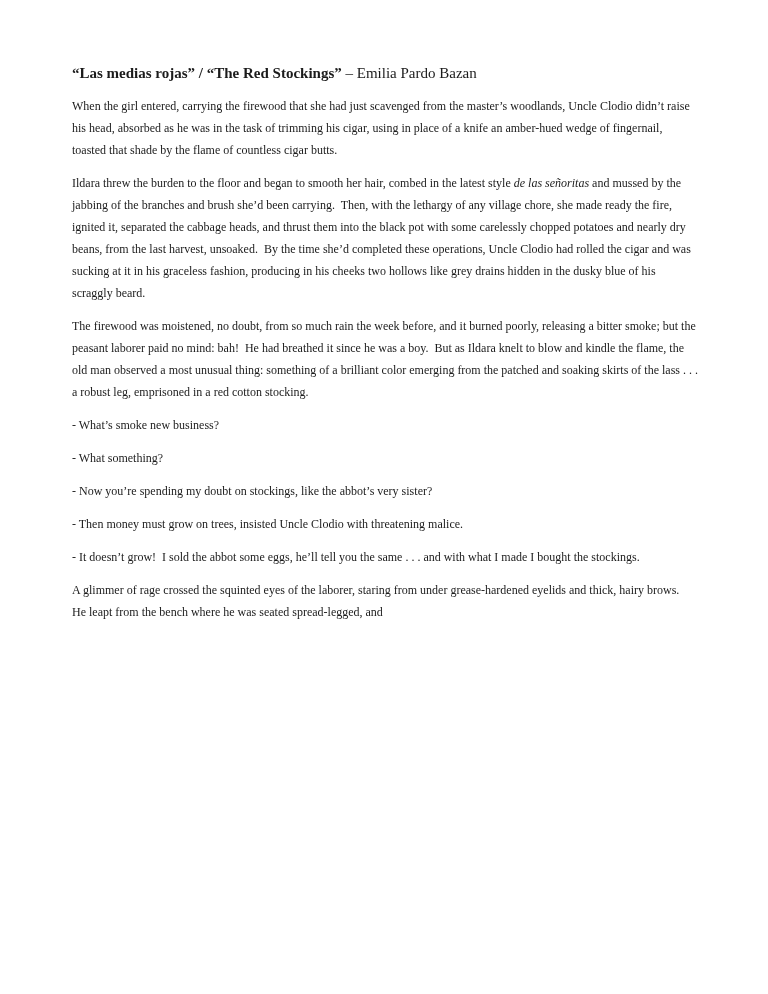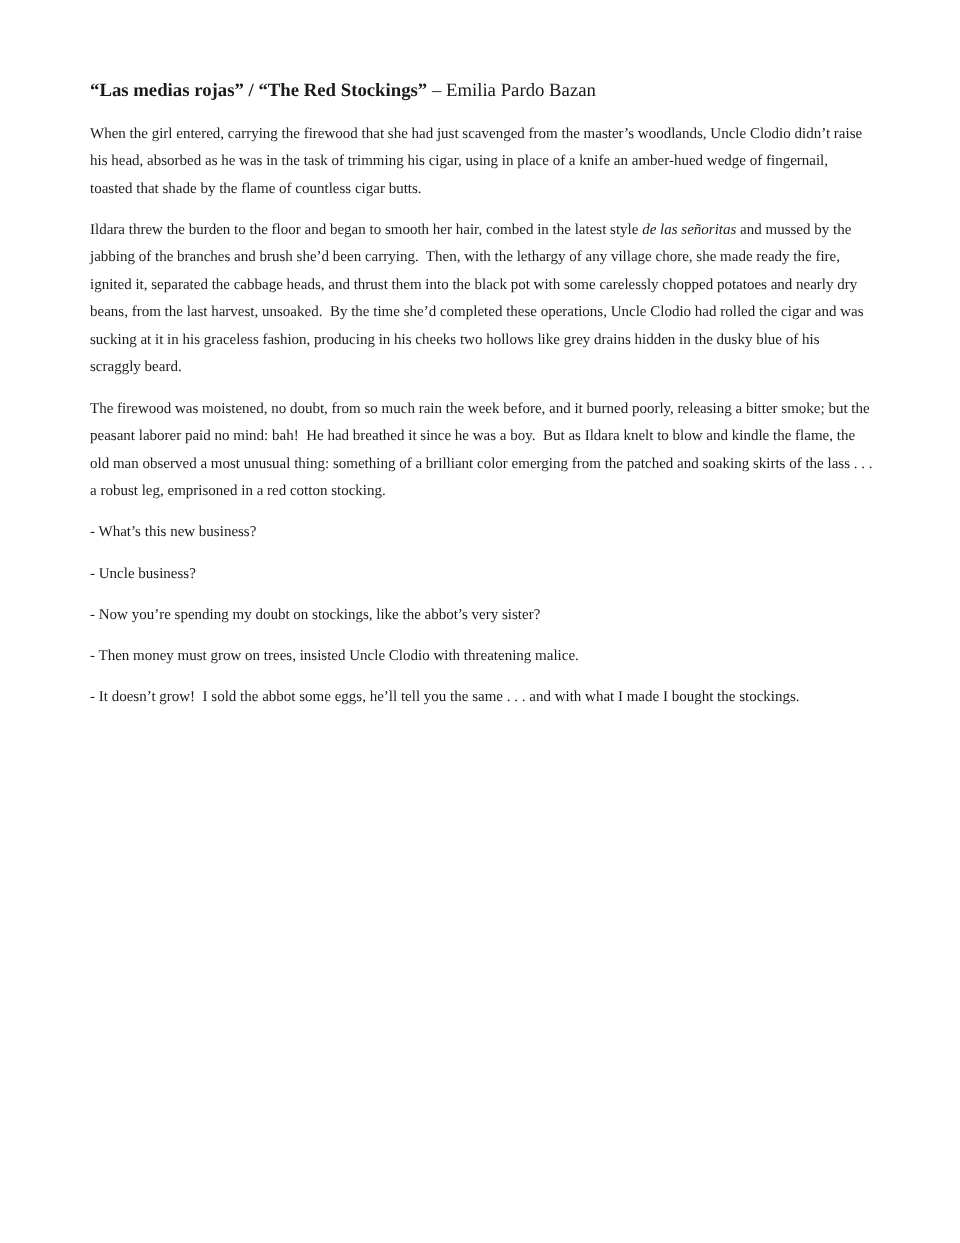--- a/index.html
+++ b/index.html
@@ -36,19 +36,20 @@
 </style>
 </head>
 <body>
 
 <div class="page">
   <p class="title"><span class="bold">“Las medias rojas” / “The Red Stockings”</span><span> – Emilia Pardo Bazan</span></p>
   <div id="paragraphs">
       <p class="para"><span>When the girl entered, carrying the firewood that she had just scavenged from the master’s woodlands, Uncle Clodio didn’t raise his head, absorbed as he was in the task of trimming his cigar, using in place of a knife an amber-hued wedge of fingernail, toasted that shade by the flame of countless cigar butts.</span></p>
       <p class="para"><span>Ildara threw the burden to the floor and began to smooth her hair, combed in the latest style </span><span class="italic">de las señoritas</span><span> and mussed by the jabbing of the branches and brush she’d been carrying.  Then, with the lethargy of any village chore, she made ready the fire, ignited it, separated the cabbage heads, and thrust them into the black pot with some carelessly chopped potatoes and nearly dry beans, from the last harvest, unsoaked.  By the time she’d completed these operations, Uncle Clodio had rolled the cigar and was sucking at it in his graceless fashion, producing in his cheeks two hollows like grey drains hidden in the dusky blue of his scraggly beard.</span></p>
       <p class="para"><span>The firewood was moistened, no doubt, from so much rain the week before, and it burned poorly, releasing a bitter smoke; but the peasant laborer paid no mind: bah!  He had breathed it since he was a boy.  But as Ildara knelt to blow and kindle the flame, the old man observed a most unusual thing: something of a brilliant color emerging from the patched and soaking skirts of the lass . . . a robust leg, emprisoned in a red cotton stocking.</span></p>
-      <p class="para"><span>- What’s this new business?</span></p>
-      <p class="para"><span>- Uncle business?</span></p>
+      <p class="para"><span>- What’s smoke new business?</span></p>
+      <p class="para"><span>- What something?</span></p>
       <p class="para"><span>- Now you’re spending my doubt on stockings, like the abbot’s very sister?</span></p>
       <p class="para"><span>- Then money must grow on trees, insisted Uncle Clodio with threatening malice.</span></p>
       <p class="para"><span>- It doesn’t grow!  I sold the abbot some eggs, he’ll tell you the same . . . and with what I made I bought the stockings.</span></p>
+      <p class="para"><span>A glimmer of rage crossed the squinted eyes of the laborer, staring from under grease-hardened eyelids and thick, hairy brows.  He leapt from the bench where he was seated spread-legged, and</span></p>
     </div>
 </div>
 
 </body></html>

